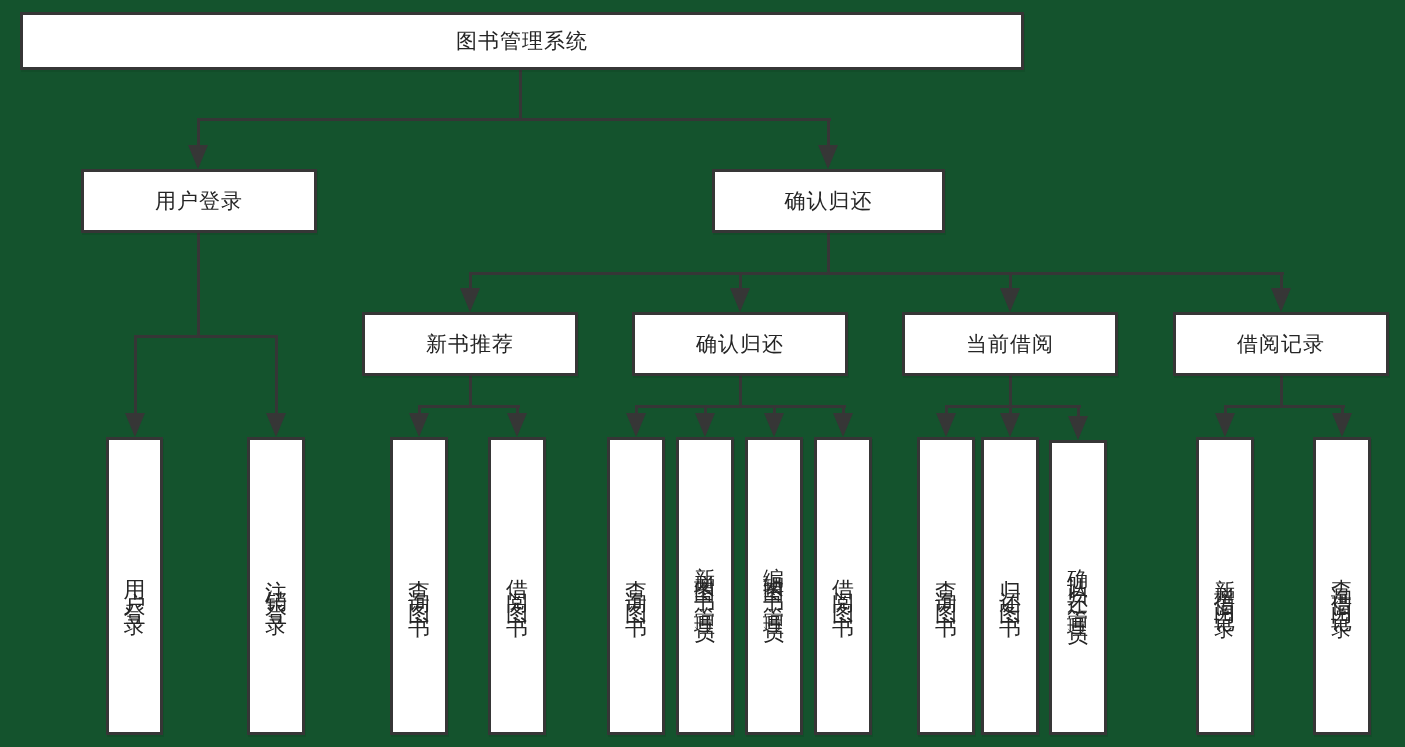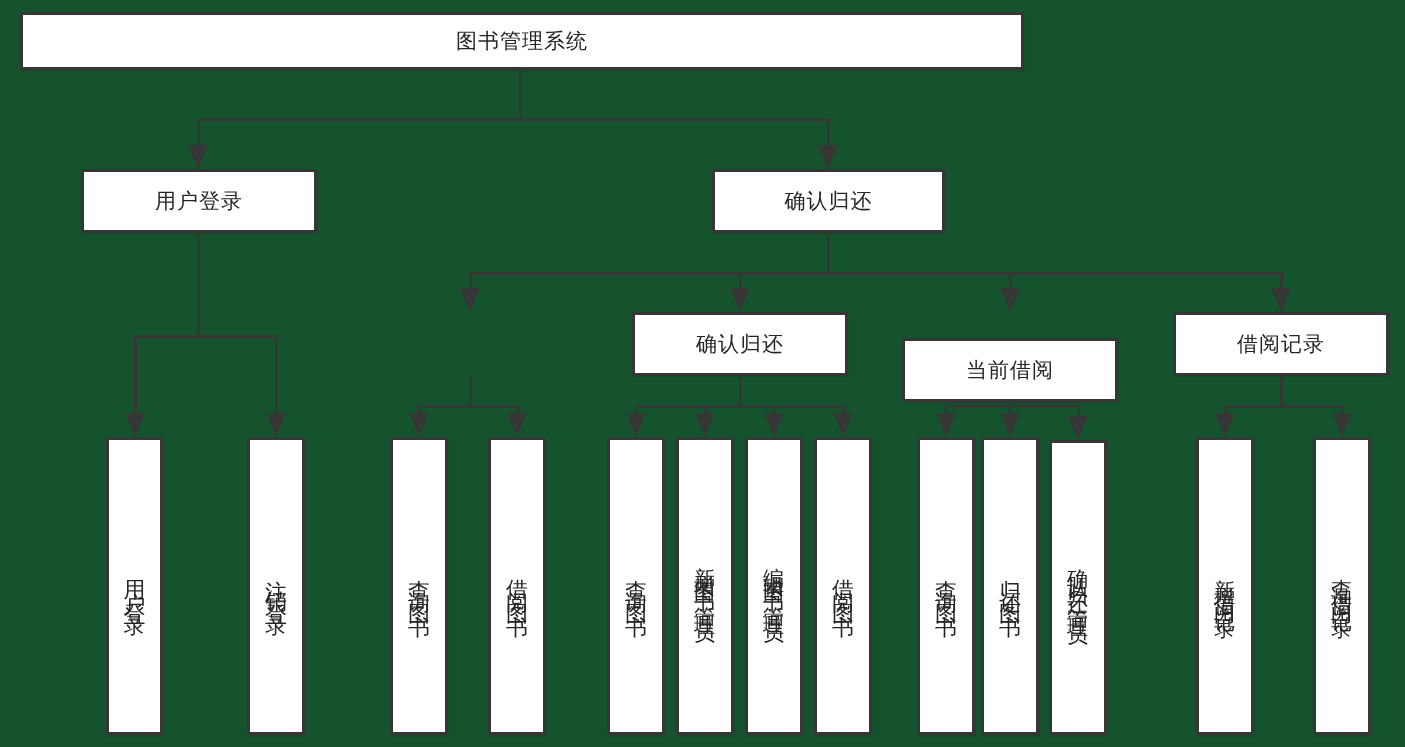--- a/index.html
+++ b/index.html
@@ -93,24 +93,27 @@
     <span>图书管理系统</span>
   </div>
 
   <div class="node h" style="left:81px;top:169px;width:236px;height:64px;">
     <span>用户登录</span>
   </div>
   <div class="node h" style="left:712px;top:169px;width:233px;height:64px;">
     <span>确认归还</span>
   </div>
 
+  <div class="node h" style="left:362px;top:312px;width:216px;height:64px;">
+    <span>新书推荐</span>
+  </div>
   <div class="node h" style="left:632px;top:312px;width:216px;height:64px;">
     <span>确认归还</span>
   </div>
-  <div class="node h" style="left:902px;top:312px;width:216px;height:64px;margin-top:26px;">
+  <div class="node h" style="left:902px;top:312px;width:216px;height:64px;">
     <span>当前借阅</span>
   </div>
   <div class="node h" style="left:1173px;top:312px;width:216px;height:64px;">
     <span>借阅记录</span>
   </div>
 
   <div class="node v" style="left:106px;top:437px;width:57px;height:298px;">
     <span>用户登录</span>
   </div>
   <div class="node v" style="left:247px;top:437px;width:58px;height:298px;">

